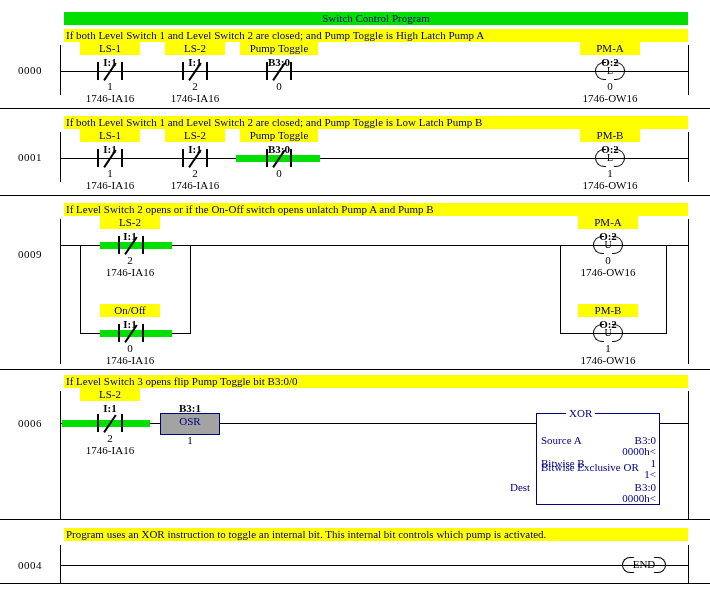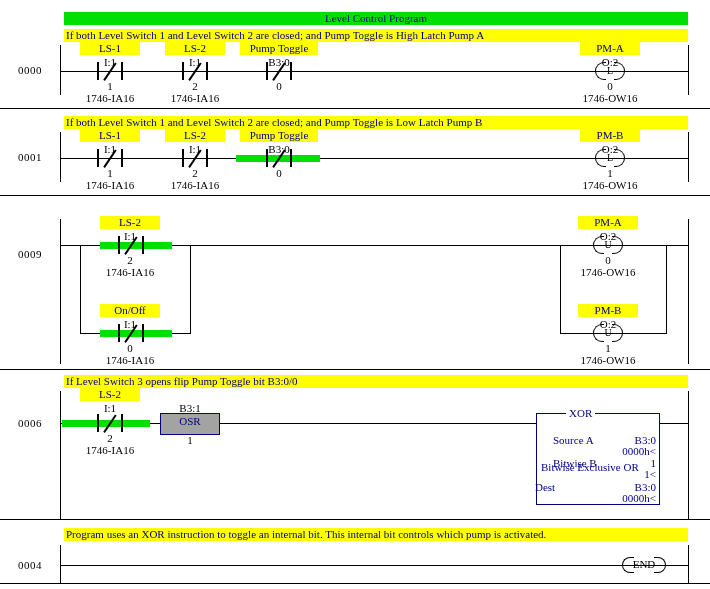--- a/index.html
+++ b/index.html
@@ -93,20 +93,21 @@
     white-space: nowrap;
   }
 
   .addr {
     position: absolute;
     font-size: 11px;
     line-height: 12px;
     text-align: center;
     white-space: nowrap;
     color: #000;
+    font-weight: bold;
   }
   .bitnum {
     position: absolute;
     font-size: 11px;
     line-height: 12px;
     text-align: center;
     white-space: nowrap;
     color: #000;
   }
   .module {
@@ -224,21 +225,20 @@
     font-size: 11px;
     padding: 0 3px;
     line-height: 11px;
   }
   .xor-row-left {
     position: absolute;
     color: #000080;
     font-size: 11px;
     line-height: 12px;
     white-space: nowrap;
-    margin-left: 12px;
   }
   .xor-row-right {
     position: absolute;
     color: #000080;
     font-size: 11px;
     line-height: 12px;
     text-align: right;
     white-space: nowrap;
   }
   .xor-head {
@@ -272,21 +272,21 @@
     font-size: 11px;
     line-height: 13px;
     color: #000;
   }
 </style>
 </head>
 <body>
 
 <div class="canvas">
 
-  <div class="title-bar" style="left:64px; top:12px; width:624px;">Level Control Program</div>
+  <div class="title-bar" style="left:64px; top:12px; width:624px;">Switch Control Program</div>
 
   <div class="comment-bar" style="left:64px; top:29px; width:624px;">If both Level Switch 1 and Level Switch 2 are closed; and Pump Toggle is High Latch Pump A</div>
 
   <div class="rung-num" style="top:64px;text-align:right;">0000</div>
 
   <div class="rail" style="top:45px; height:50px;"></div>
   <div class="rail-right" style="top:45px; height:50px; position:absolute; width:1px; background:#000;"></div>
 
   <div class="wire" style="left:60px; top:71px; width:628px;"></div>
 
@@ -379,20 +379,21 @@
   <div class="bitnum" style="left:165px; top:167px; width:60px;">2</div>
   <div class="bitnum" style="left:240px; top:167px; width:78px;">0</div>
   <div class="bitnum" style="left:580px; top:167px; width:60px;">1</div>
 
   <div class="module" style="left:70px; top:179px; width:80px;">1746-IA16</div>
   <div class="module" style="left:155px; top:179px; width:80px;">1746-IA16</div>
   <div class="module" style="left:570px; top:179px; width:80px;">1746-OW16</div>
 
   <div class="wire" style="left:0px; top:195px; width:710px;"></div>
 
+  <div class="comment-bar" style="left:64px; top:203px; width:624px;">If Level Switch 2 opens or if the On-Off switch opens unlatch Pump A and Pump B</div>
 
   <div class="rung-num" style="top:248px;">0009</div>
 
   <div class="rail" style="top:219px; height:145px;"></div>
   <div class="rail-right" style="top:219px; height:145px; position:absolute; width:1px; background:#000;"></div>
 
   <div class="wire" style="left:60px; top:245px; width:628px;"></div>
 
   <div class="vwire" style="left:80px; top:245px; height:88px;"></div>
   <div class="vwire" style="left:190px; top:245px; height:88px;"></div>
@@ -476,21 +477,21 @@
   <div class="xor-head" style="left:541px; top:417px;margin-top:44px;">Bitwise Exclusive OR</div>
 
   <div class="xor-row-left" style="left:541px; top:434px;">Source A</div>
   <div class="xor-row-right" style="left:560px; top:434px; width:96px;">B3:0</div>
   <div class="xor-row-right" style="left:560px; top:445px; width:96px;">0000h&lt;</div>
 
   <div class="xor-row-left" style="left:541px; top:457px;">Bitwise B</div>
   <div class="xor-row-right" style="left:560px; top:457px; width:96px;">1</div>
   <div class="xor-row-right" style="left:560px; top:468px; width:96px;">1&lt;</div>
 
-  <div class="xor-row-left" style="left:523px; top:481px;">Dest</div>
+  <div class="xor-row-left" style="left:510px; top:481px;">Dest</div>
   <div class="xor-row-right" style="left:560px; top:481px; width:96px;">B3:0</div>
   <div class="xor-row-right" style="left:560px; top:492px; width:96px;">0000h&lt;</div>
 
   <div class="wire" style="left:0px; top:519px; width:710px;"></div>
 
   <div class="comment-bar" style="left:64px; top:528px; width:624px;">Program uses an XOR instruction to toggle an internal bit. This internal bit controls which pump is activated.</div>
 
   <div class="rung-num" style="top:559px;">0004</div>
 
   <div class="rail" style="top:545px; height:38px;"></div>

